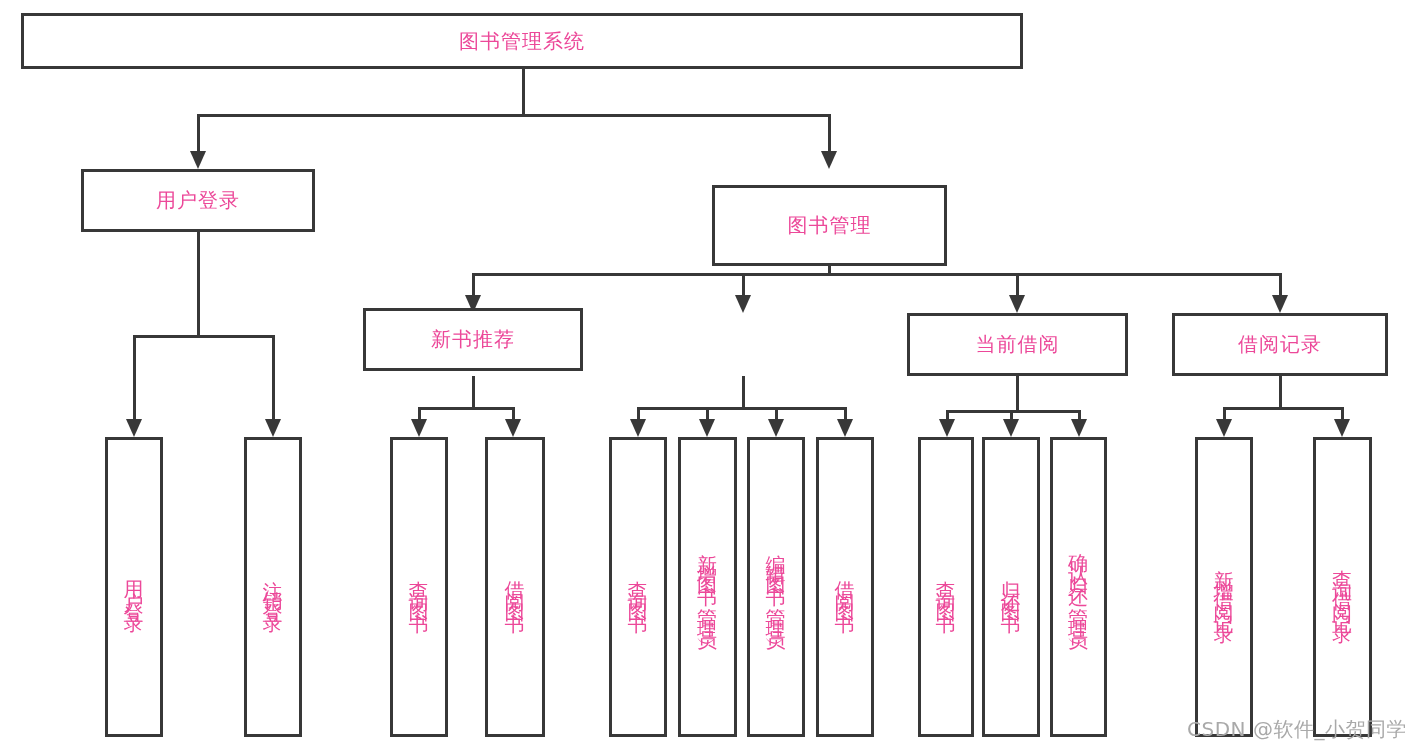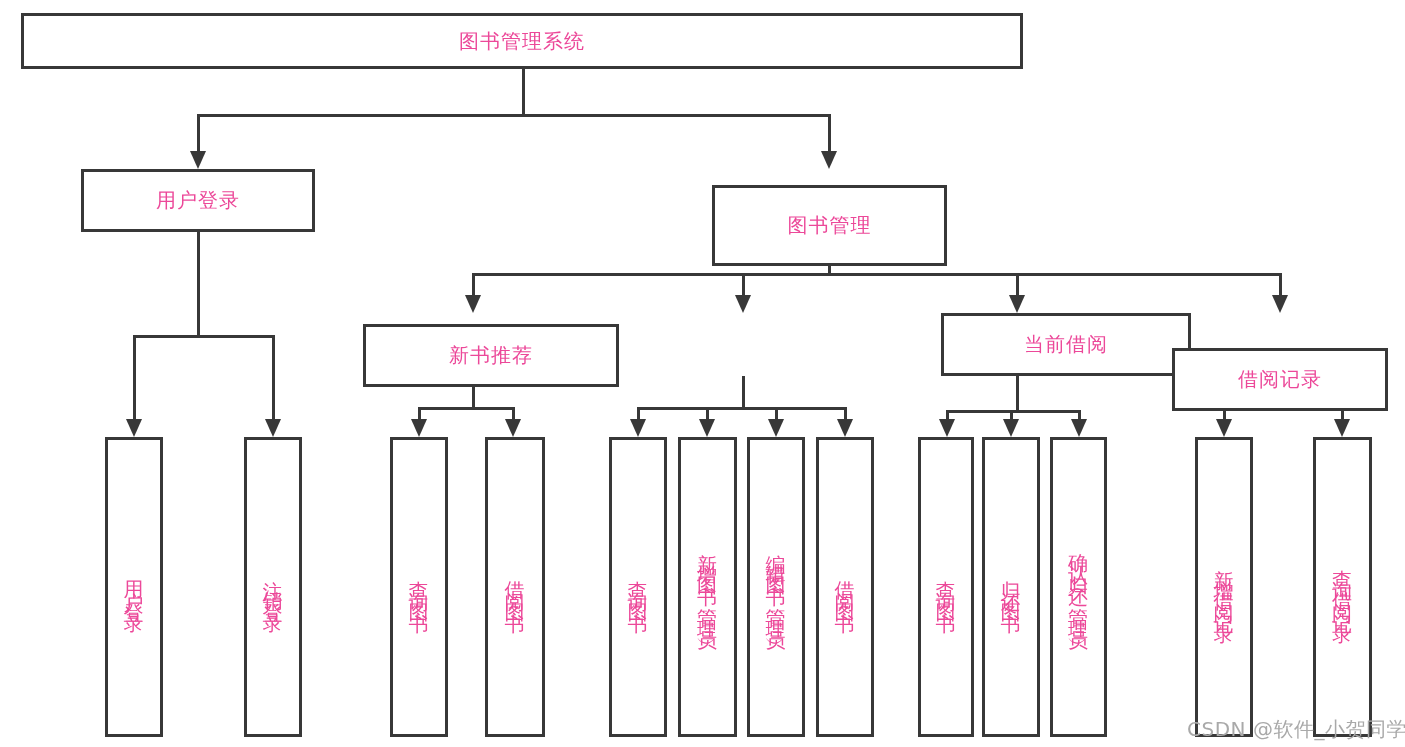--- a/index.html
+++ b/index.html
@@ -51,26 +51,26 @@
 <body>
 
 <div id="canvas">
 
   <div class="node" style="left:21px;top:13px;width:1002px;height:56px;">图书管理系统</div>
 
   <div class="node" style="left:81px;top:169px;width:234px;height:63px;">用户登录</div>
 
   <div class="node" style="left:712px;top:169px;width:235px;height:81px;margin-top:16px;">图书管理</div>
 
-  <div class="node" style="left:363px;top:324px;width:256px;height:63px;">新书推荐</div>
+  <div class="node" style="left:363px;top:308px;width:220px;height:63px;">新书推荐</div>
 
 
-  <div class="node" style="left:941px;top:313px;width:250px;height:63px;">当前借阅</div>
+  <div class="node" style="left:907px;top:313px;width:221px;height:63px;">当前借阅</div>
 
-  <div class="node" style="left:1172px;top:313px;width:216px;height:63px;margin-top:35px;">借阅记录</div>
+  <div class="node" style="left:1172px;top:313px;width:216px;height:63px;">借阅记录</div>
 
   <div class="node leaf" style="left:105px;top:437px;width:58px;height:300px;">用户登录</div>
 
   <div class="node leaf" style="left:244px;top:437px;width:58px;height:300px;">注销登录</div>
 
   <div class="node leaf" style="left:390px;top:437px;width:58px;height:300px;">查询图书</div>
 
   <div class="node leaf" style="left:485px;top:437px;width:60px;height:300px;">借阅图书</div>
 
   <div class="node leaf" style="left:609px;top:437px;width:58px;height:300px;">查询图书</div>

